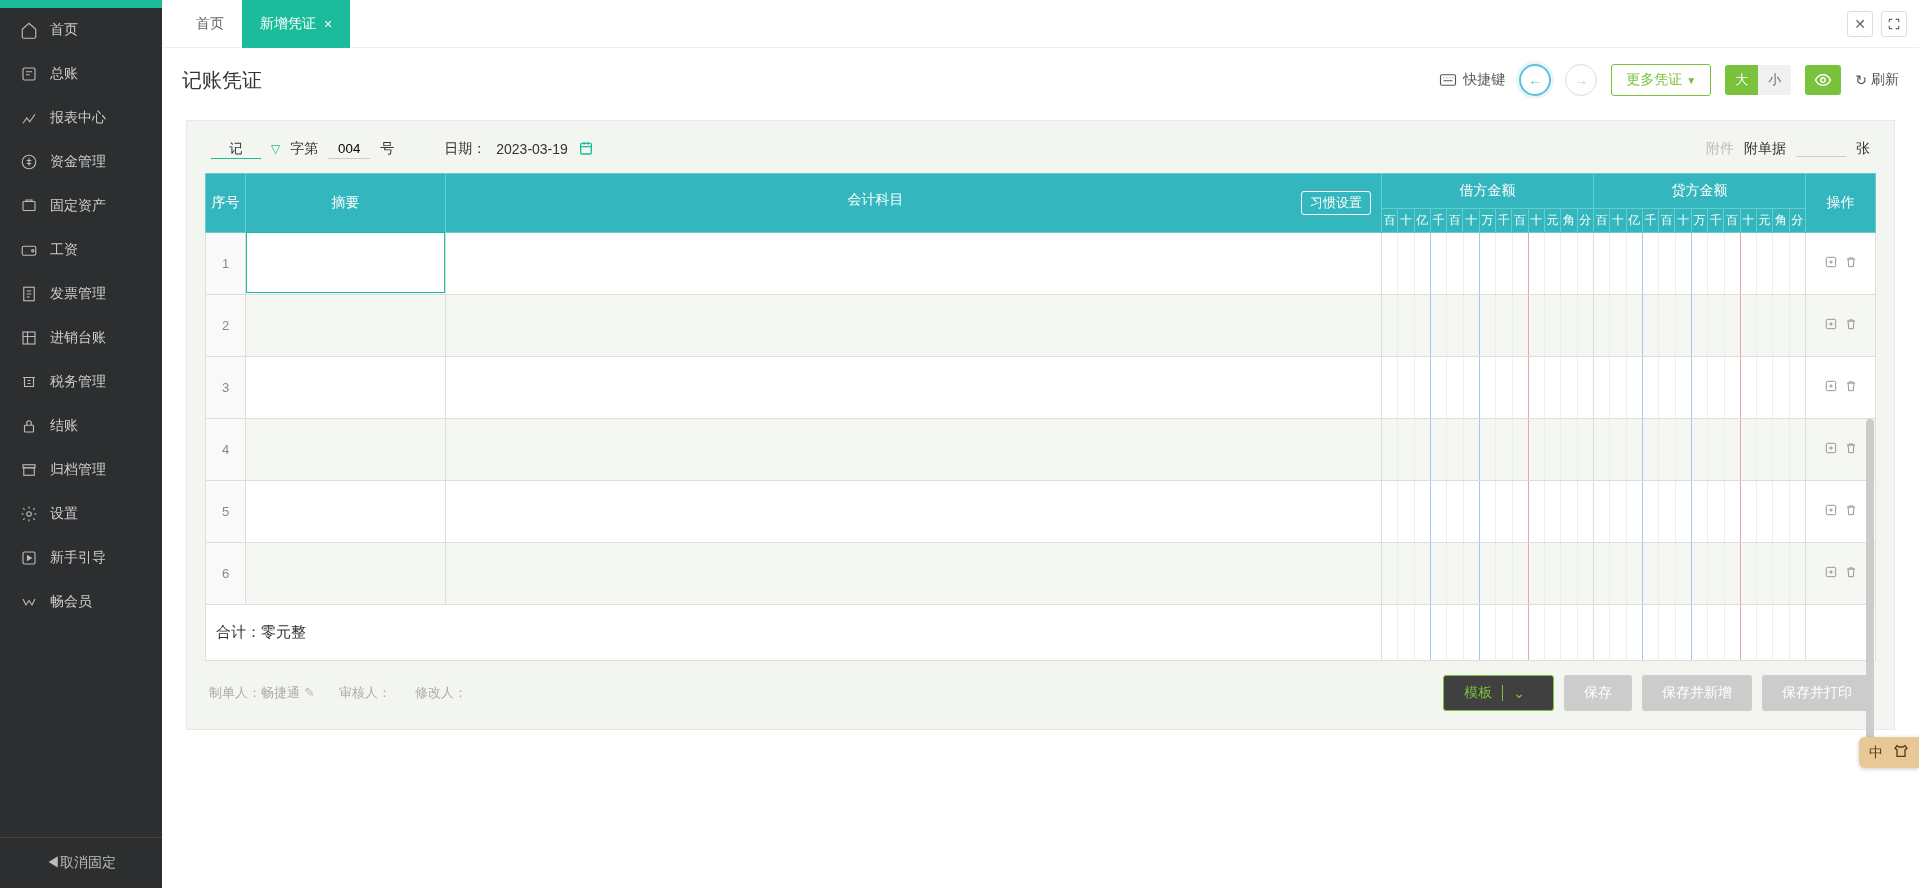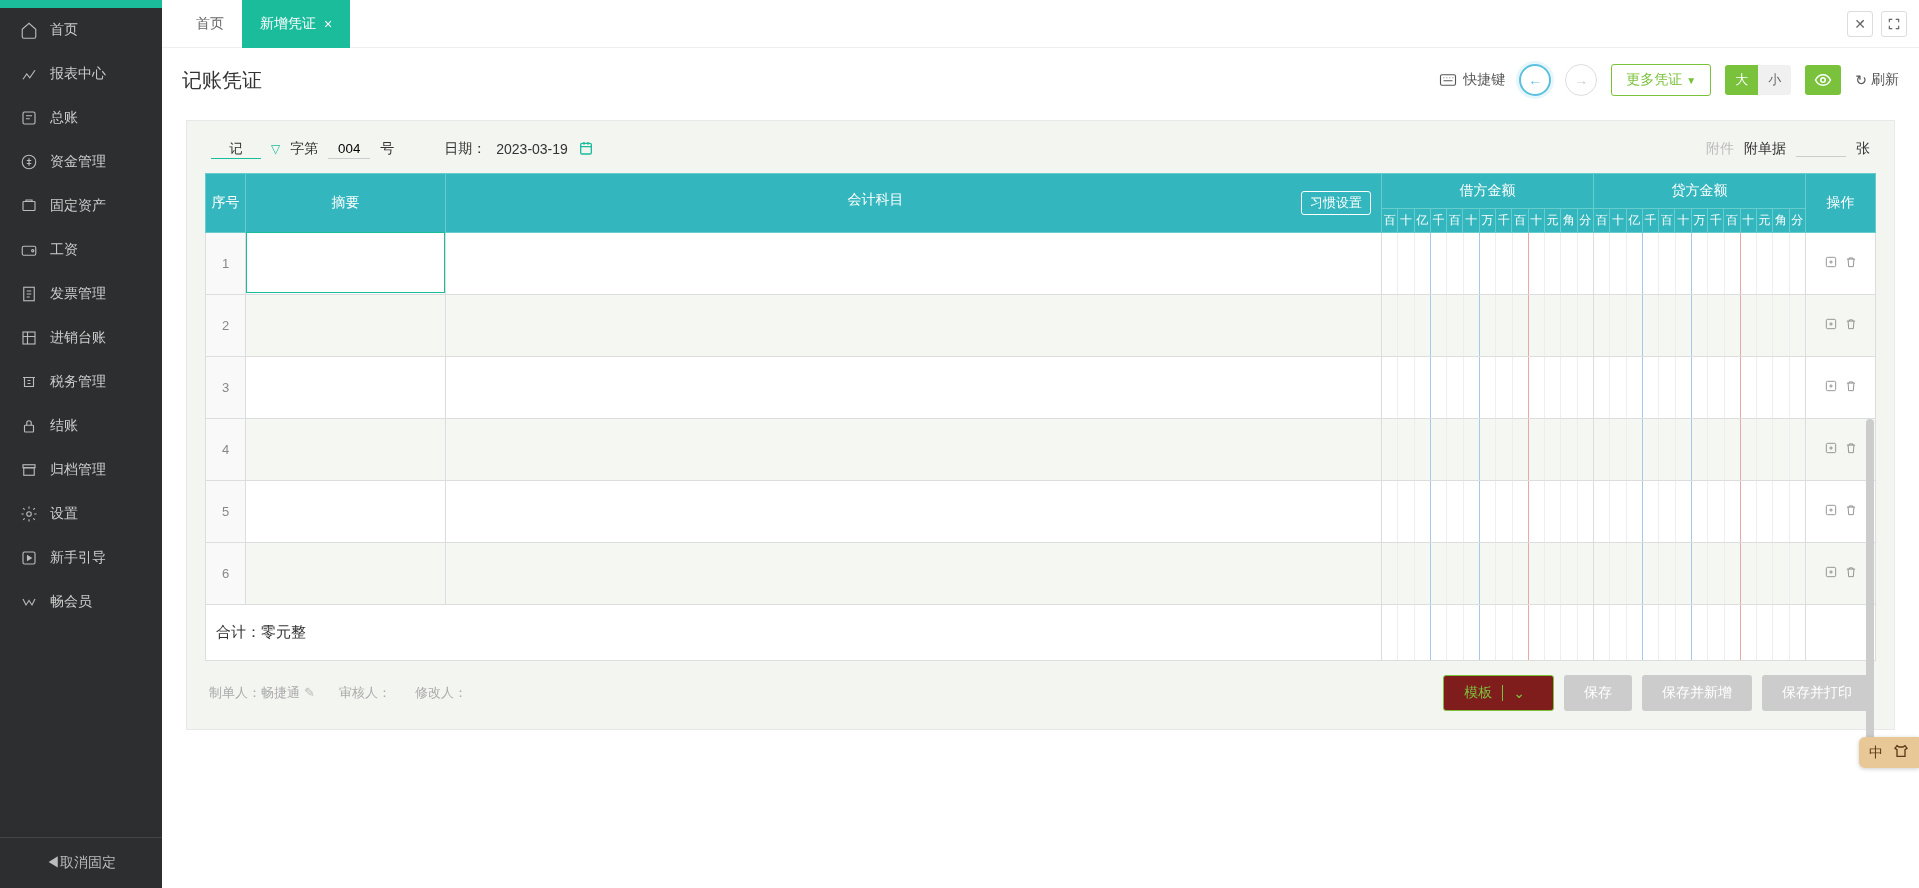--- a/index.html
+++ b/index.html
@@ -73,21 +73,21 @@
 .op-icon svg { width:14px; height:14px; stroke:#888; fill:none; stroke-width:1.5;}
 .total-row td { background: #fff; font-size: 15px; text-align: left; padding-left: 10px; height: 56px;}
 .summary-input { width:100%; height:100%; border:1px solid #1abc9c; outline:none; padding:4px; resize:none; font-family:inherit; font-size:13px;}
 .row-alt { background:#f5f7f3;}
 
 
 .voucher-footer { display: flex; align-items: center; padding: 14px 4px 0; gap: 24px; color: #aaa; font-size: 13px; }
 .vf-right { margin-left: auto; display: flex; gap: 10px; }
 .btn { padding: 8px 20px; border-radius: 3px; cursor: pointer; border: none; font-size: 14px; }
 .btn-grey { background: #ccc; color: #fff; }
-.btn-tpl { border:1px solid #7AC23C; color:#7AC23C; background:#7f1d1d; display:flex; align-items:center;}
+.btn-tpl { border:1px solid #7AC23C; color:#7AC23C; background:#404040; display:flex; align-items:center;}
 .btn-tpl .drop { border-left:1px solid #7AC23C; padding:0 8px 0 10px; margin-left:10px; color:#7AC23C;}
 .edit-pencil { color:#bbb; margin-left:4px; cursor:pointer;}
 
 
 .ime { position: fixed; bottom: 120px; right: 0; background: #e8c896; border-radius: 6px 0 0 6px; padding: 6px 10px; display:flex; align-items:center; gap:10px; box-shadow: 0 1px 4px rgba(0,0,0,0.2); color:#5a3a1a; font-size:14px;}
 .scroll-indicator { position:absolute; right:2px; top:246px; width:8px; height:340px; background:#ccc; border-radius:4px;}
 </style>
 </head>
 <body>
 
@@ -99,33 +99,33 @@
         <span class="side-icon">
           <svg viewBox="0 0 24 24">
             <path d="M3 11l9-8 9 8v10a2 2 0 0 1-2 2H5a2 2 0 0 1-2-2z"></path>
           </svg>
         </span>
         <span>首页</span>
       </div>
     <div class="side-item">
         <span class="side-icon">
           <svg viewBox="0 0 24 24">
-            <path d="M4 19l5-7 4 5 7-10"></path>
-          </svg>
-        </span>
-        <span>报表中心</span>
-      </div>
-    <div class="side-item">
-        <span class="side-icon">
-          <svg viewBox="0 0 24 24">
             <rect x="4" y="4" width="16" height="16" rx="2"></rect>
             <path d="M8 9h8M8 13h5"></path>
           </svg>
         </span>
         <span>总账</span>
+      </div>
+    <div class="side-item">
+        <span class="side-icon">
+          <svg viewBox="0 0 24 24">
+            <path d="M4 19l5-7 4 5 7-10"></path>
+          </svg>
+        </span>
+        <span>报表中心</span>
       </div>
     <div class="side-item">
         <span class="side-icon">
           <svg viewBox="0 0 24 24">
             <circle cx="12" cy="12" r="9"></circle>
             <path d="M12 7v10M9 10h6M9 14h6"></path>
           </svg>
         </span>
         <span>资金管理</span>
       </div>

